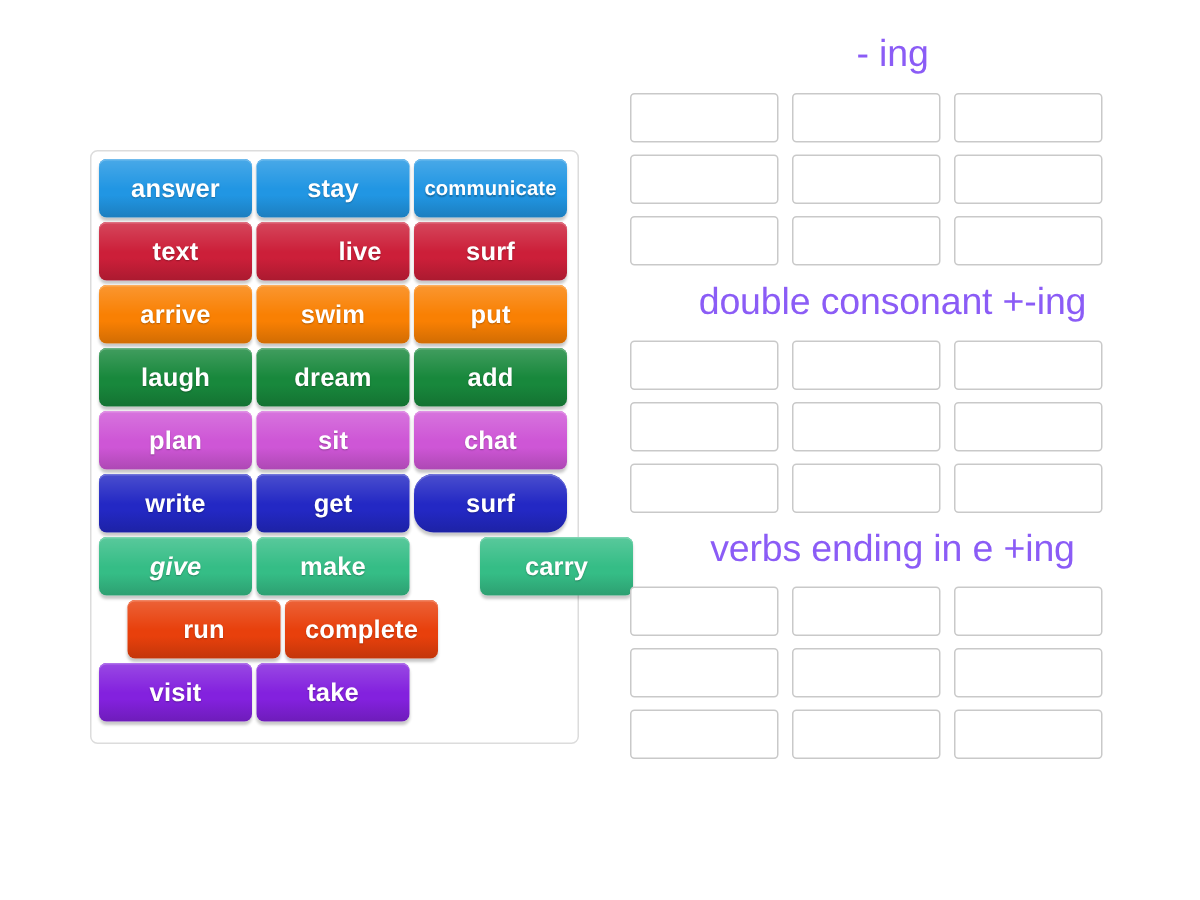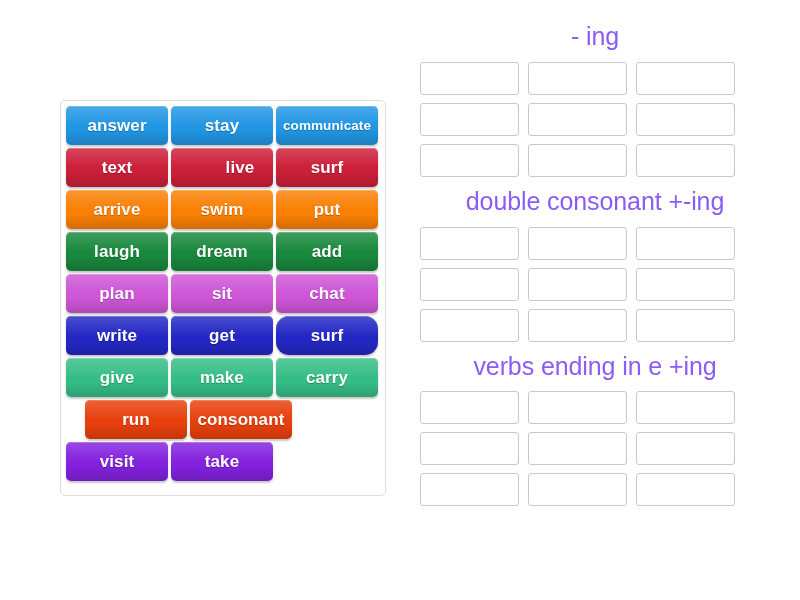--- a/index.html
+++ b/index.html
@@ -143,27 +143,27 @@
         <div class="tile" style="background: linear-gradient(rgb(206, 86, 214) 0%, rgb(206, 86, 214) 62%, rgb(173, 72, 180) 100%); box-shadow: rgb(217, 123, 223) 0px 1px 0px inset, rgba(0, 0, 0, 0.22) 0px 2px 2px;">plan</div>
         <div class="tile" style="background: linear-gradient(rgb(206, 86, 214) 0%, rgb(206, 86, 214) 62%, rgb(173, 72, 180) 100%); box-shadow: rgb(217, 123, 223) 0px 1px 0px inset, rgba(0, 0, 0, 0.22) 0px 2px 2px;">sit</div>
         <div class="tile" style="background: linear-gradient(rgb(206, 86, 214) 0%, rgb(206, 86, 214) 62%, rgb(173, 72, 180) 100%); box-shadow: rgb(217, 123, 223) 0px 1px 0px inset, rgba(0, 0, 0, 0.22) 0px 2px 2px;">chat</div>
       </div>
       <div class="tile-row">
         <div class="tile" style="background: linear-gradient(rgb(35, 40, 196) 0%, rgb(35, 40, 196) 62%, rgb(29, 34, 165) 100%); box-shadow: rgb(83, 87, 209) 0px 1px 0px inset, rgba(0, 0, 0, 0.22) 0px 2px 2px;">write</div>
         <div class="tile" style="background: linear-gradient(rgb(35, 40, 196) 0%, rgb(35, 40, 196) 62%, rgb(29, 34, 165) 100%); box-shadow: rgb(83, 87, 209) 0px 1px 0px inset, rgba(0, 0, 0, 0.22) 0px 2px 2px;">get</div>
         <div class="tile" style="background: linear-gradient(rgb(35, 40, 196) 0%, rgb(35, 40, 196) 62%, rgb(29, 34, 165) 100%); box-shadow: rgb(83, 87, 209) 0px 1px 0px inset, rgba(0, 0, 0, 0.22) 0px 2px 2px; border-radius: 13px;">surf</div>
       </div>
       <div class="tile-row">
-        <div class="tile" style="background: linear-gradient(rgb(53, 189, 134) 0%, rgb(53, 189, 134) 62%, rgb(45, 159, 113) 100%); box-shadow: rgb(97, 204, 161) 0px 1px 0px inset, rgba(0, 0, 0, 0.22) 0px 2px 2px;">give</div>
+        <div class="tile" style="background: linear-gradient(rgb(53, 189, 134) 0%, rgb(53, 189, 134) 62%, rgb(45, 159, 113) 100%); box-shadow: rgb(97, 204, 161) 0px 1px 0px inset, rgba(0, 0, 0, 0.22) 0px 2px 2px; font-style: italic;">give</div>
         <div class="tile" style="background: linear-gradient(rgb(53, 189, 134) 0%, rgb(53, 189, 134) 62%, rgb(45, 159, 113) 100%); box-shadow: rgb(97, 204, 161) 0px 1px 0px inset, rgba(0, 0, 0, 0.22) 0px 2px 2px;">make</div>
-        <div class="tile" style="background: linear-gradient(rgb(53, 189, 134) 0%, rgb(53, 189, 134) 62%, rgb(45, 159, 113) 100%); box-shadow: rgb(97, 204, 161) 0px 1px 0px inset, rgba(0, 0, 0, 0.22) 0px 2px 2px;">carry</div>
+        <div class="tile" style="background: linear-gradient(rgb(53, 189, 134) 0%, rgb(53, 189, 134) 62%, rgb(45, 159, 113) 100%); box-shadow: rgb(97, 204, 161) 0px 1px 0px inset, rgba(0, 0, 0, 0.22) 0px 2px 2px; margin-left: 44px;">carry</div>
       </div>
       <div class="tile-row">
         <div class="tile" style="background: linear-gradient(rgb(232, 64, 12) 0%, rgb(232, 64, 12) 62%, rgb(195, 54, 10) 100%); box-shadow: rgb(237, 106, 65) 0px 1px 0px inset, rgba(0, 0, 0, 0.22) 0px 2px 2px; margin-left: 19px;">run</div>
-        <div class="tile" style="background: linear-gradient(rgb(232, 64, 12) 0%, rgb(232, 64, 12) 62%, rgb(195, 54, 10) 100%); box-shadow: rgb(237, 106, 65) 0px 1px 0px inset, rgba(0, 0, 0, 0.22) 0px 2px 2px;">consonant</div>
+        <div class="tile" style="background: linear-gradient(rgb(232, 64, 12) 0%, rgb(232, 64, 12) 62%, rgb(195, 54, 10) 100%); box-shadow: rgb(237, 106, 65) 0px 1px 0px inset, rgba(0, 0, 0, 0.22) 0px 2px 2px;">complete</div>
         <div class="tile empty"></div>
       </div>
       <div class="tile-row">
         <div class="tile" style="background: linear-gradient(rgb(131, 33, 222) 0%, rgb(131, 33, 222) 62%, rgb(110, 28, 186) 100%); box-shadow: rgb(158, 82, 229) 0px 1px 0px inset, rgba(0, 0, 0, 0.22) 0px 2px 2px;">visit</div>
         <div class="tile" style="background: linear-gradient(rgb(131, 33, 222) 0%, rgb(131, 33, 222) 62%, rgb(110, 28, 186) 100%); box-shadow: rgb(158, 82, 229) 0px 1px 0px inset, rgba(0, 0, 0, 0.22) 0px 2px 2px;">take</div>
         <div class="tile empty"></div>
       </div>
     </div>
 
   <div id="groups">

